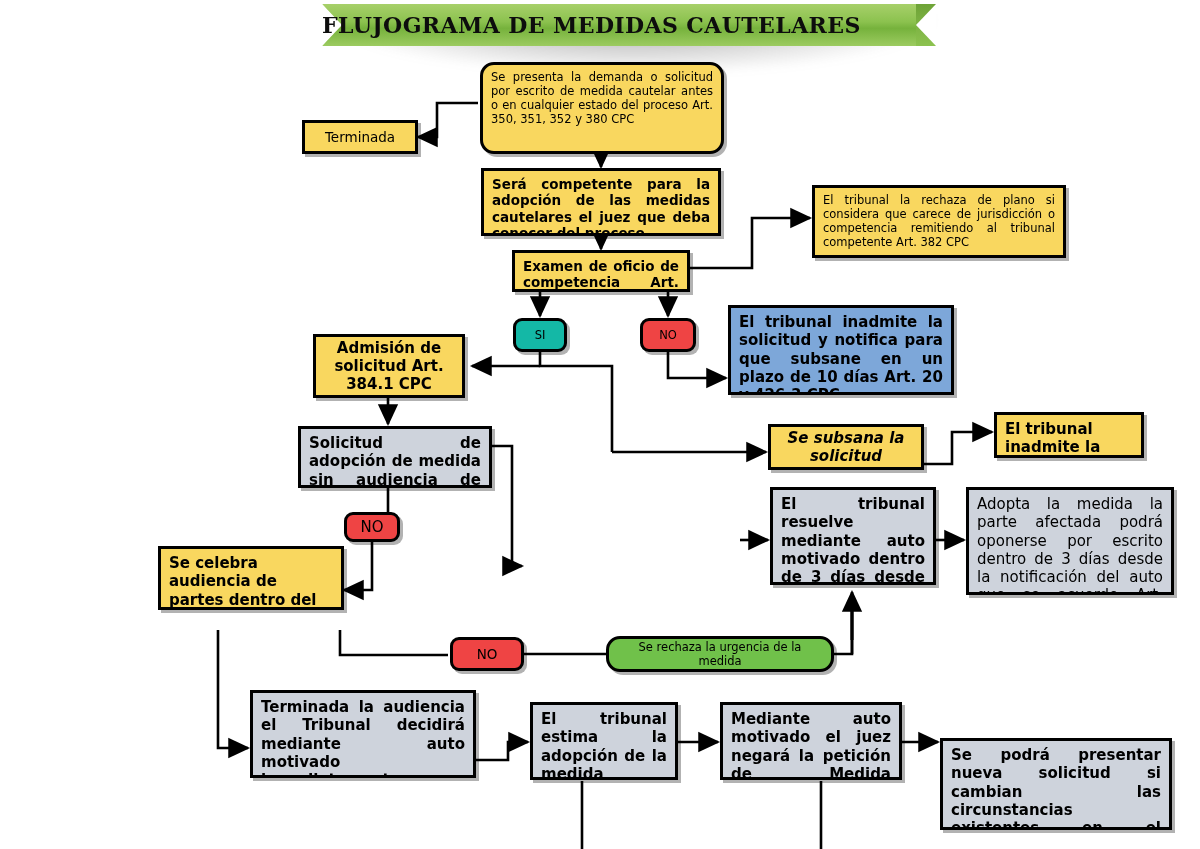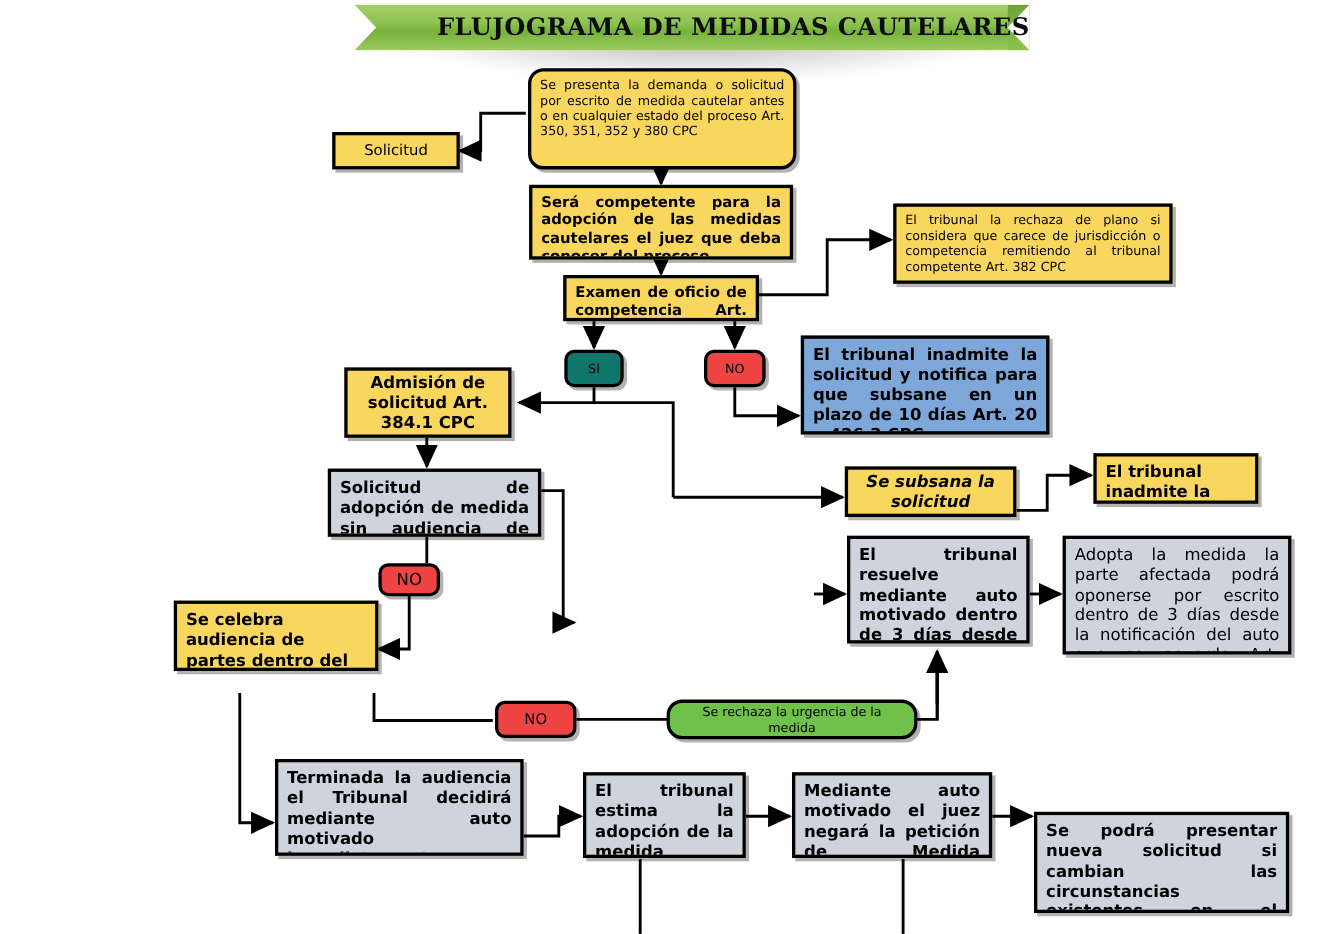--- a/index.html
+++ b/index.html
@@ -16,38 +16,38 @@
      background:radial-gradient(ellipse at 50% 10%, rgba(90,90,90,.55), rgba(255,255,255,0) 72%);
      filter:blur(4px);}
   .banner{position:absolute;left:0;top:0;width:614px;height:42px;
      background:linear-gradient(to bottom,#a7d06a 0%,#8cc24f 42%,#76b23c 58%,#9ccb60 100%);
      clip-path:polygon(0 0, 614px 0, 614px 42px, 0 42px, 18px 21px);
      display:flex;align-items:center;justify-content:center;}
   .banner::after{content:"";position:absolute;right:0;top:0;width:20px;height:42px;
      background:linear-gradient(to bottom,#6ea337,#8cc24f);
      clip-path:polygon(0 0,20px 0,20px 42px,0 42px,0 42px);}
   .banner-inner{position:absolute;left:0;top:0;width:614px;height:42px;
-     display:flex;align-items:center;justify-content:flex-end;z-index:3;}
+     display:flex;align-items:center;justify-content:flex-start;z-index:3;}
   .banner-txt{font-family:"DejaVu Serif","Liberation Serif",serif;
      font-size:22px;font-weight:700;color:#0d0d0d;letter-spacing:.4px;white-space:nowrap;}
   .notch-l,.notch-r{position:absolute;top:0;width:20px;height:42px;z-index:2;}
   .notch-l{left:0;background:#ffffff;clip-path:polygon(0 0,20px 21px,0 42px);}
   .notch-r{right:0;background:#ffffff;clip-path:polygon(20px 0,0 21px,20px 42px);}
 
   
   .node{position:absolute;box-sizing:border-box;border:3px solid #000;
         display:flex;align-items:flex-start;
         padding:5px 8px;line-height:1.22;overflow:hidden;
         box-shadow:3px 3px 0 rgba(0,0,0,.30);}
   .node .t{display:block;width:100%;}
   .yellow{background:#f9d75f;}
   .lightyellow{background:#fbe49a;}
   .grayblue{background:#ced3dc;}
   .blue{background:#7da7d9;}
-  .green-pill{background:#0f766e;}
+  .green-pill{background:#14b8a6;}
   .orange-pill{background:#ef4444;}
   .green-bright{background:#70c14a;}
   .round-lg{border-radius:14px;}
   .round-pill{border-radius:9px;}
 
   .just{text-align:justify;text-align-last:left;}
   .ctr{text-align:center;}
   .bold{font-weight:700;}
   .mid{align-items:center;}
 
@@ -132,21 +132,21 @@
       <path d="M582,781 L582,849" marker-end="none"></path>
       <path d="M821,781 L821,849" marker-end="none"></path>
     </g>
   </svg>
 
   <div class="node yellow round-lg just f11" style="left:480px;top:62px;width:244px;height:92px;">
     <span class="t">Se presenta la demanda o solicitud por escrito de medida cautelar antes o en cualquier estado del proceso Art. 350, 351, 352 y 380 CPC</span>
   </div>
 
   <div class="node yellow mid ctr f13" style="left:302px;top:120px;width:116px;height:34px;">
-    <span class="t">Solicitud</span>
+    <span class="t">Terminada</span>
   </div>
 
   <div class="node yellow just bold f13" style="left:481px;top:168px;width:240px;height:68px;">
     <span class="t">Será competente para la adopción de las medidas cautelares el juez que deba conocer del proceso</span>
   </div>
 
   <div class="node yellow just bold f13" style="left:512px;top:250px;width:178px;height:42px;">
     <span class="t">Examen de oficio de competencia Art. 382 CPC</span>
   </div>
 

